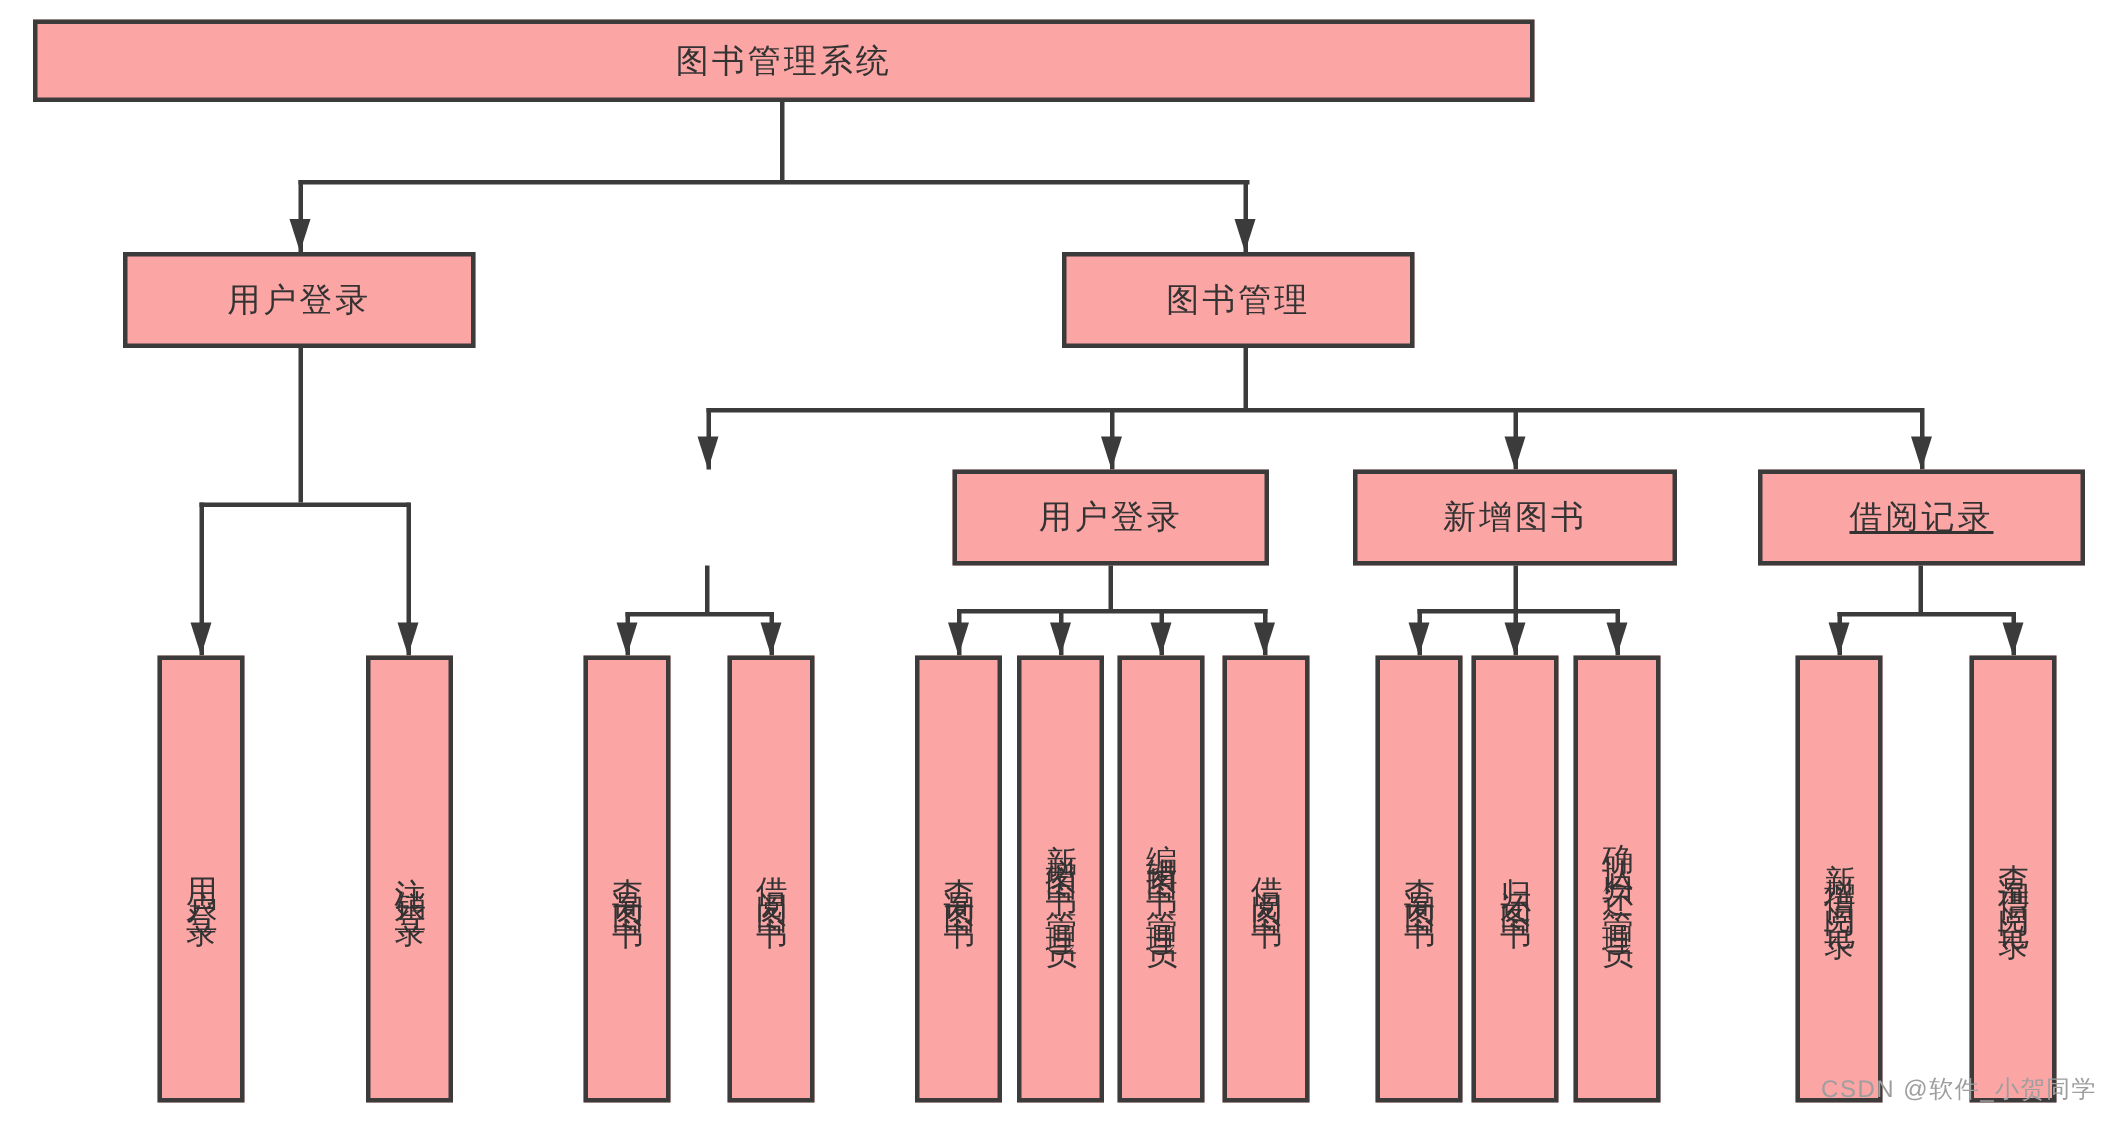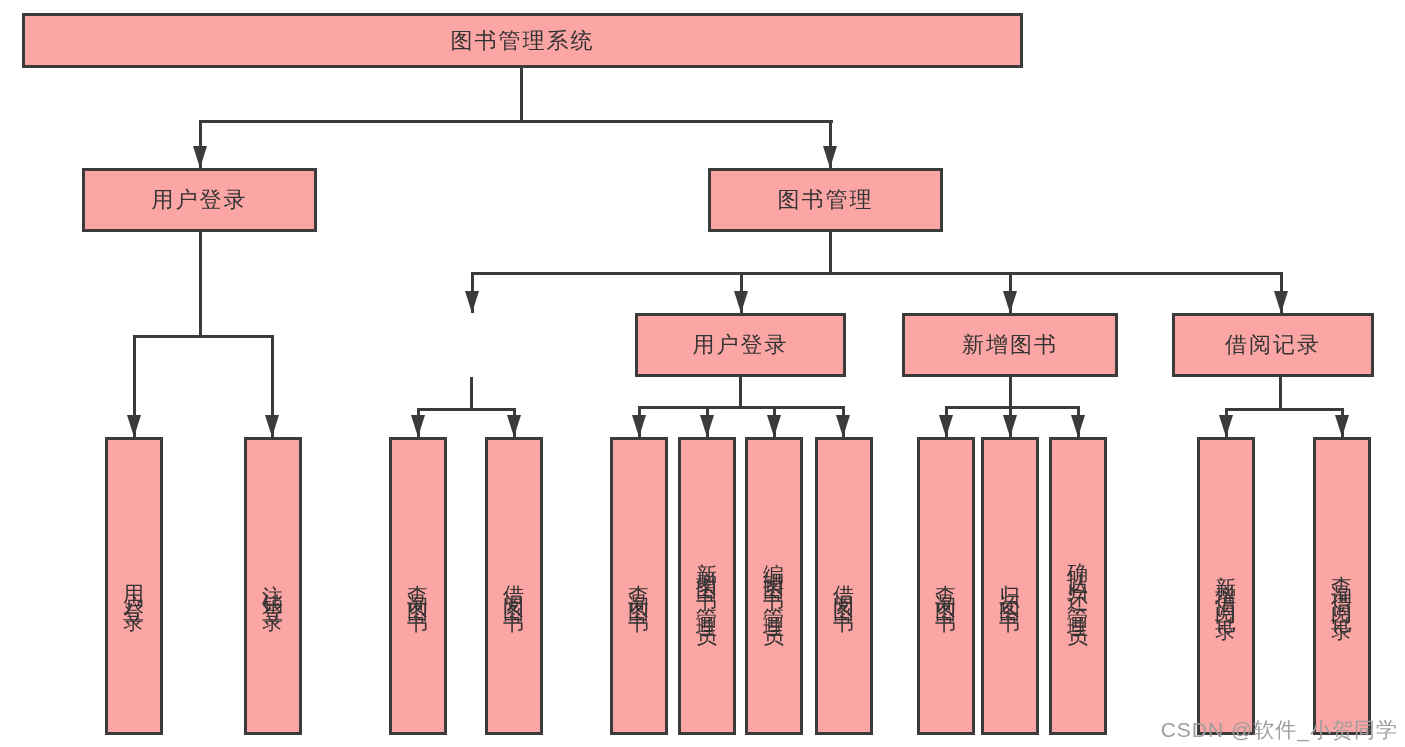--- a/index.html
+++ b/index.html
@@ -30,21 +30,21 @@
   .hline,.vline{position:absolute;background:var(--line,#3b3b3b);}
   .arrow{
     position:absolute;width:0;height:0;
     border-left:7px solid transparent;
     border-right:7px solid transparent;
     border-top:22px solid var(--line,#3b3b3b);
   }
   .watermark{
     position:absolute;
     color:var(--watermark,#9e9e9e);
-    font-size:21px;
+    font-size:16px;
     letter-spacing:1px;
     white-space:nowrap;
     z-index:5;
     margin-left:38px;
   }
 </style>
 </head>
 <body>
 
 <div id="stage">
@@ -84,21 +84,21 @@
   <div class="arrow" style="left:1003px;top:291px;"></div>
   <div class="vline" style="left:1280px;top:272px;width:3px;height:41px;"></div>
   <div class="arrow" style="left:1274px;top:291px;"></div>
 
   <div class="box" style="left:635px;top:313px;width:211px;height:64px;">
     <span class="label">用户登录</span>
   </div>
   <div class="box" style="left:902px;top:313px;width:216px;height:64px;">
     <span class="label">新增图书</span>
   </div>
-  <div class="box" style="left:1172px;top:313px;width:202px;height:64px;">
+  <div class="box" style="left:1172px;top:313px;width:218px;height:64px;text-decoration:underline;">
     <span class="label">借阅记录</span>
   </div>
 
   <div class="vline" style="left:470px;top:377px;width:3px;height:31px;"></div>
   <div class="hline" style="left:417px;top:408px;width:99px;height:3px;"></div>
   <div class="vline" style="left:417px;top:408px;width:3px;height:29px;"></div>
   <div class="arrow" style="left:411px;top:415px;"></div>
   <div class="vline" style="left:513px;top:408px;width:3px;height:29px;"></div>
   <div class="arrow" style="left:507px;top:415px;"></div>
 

